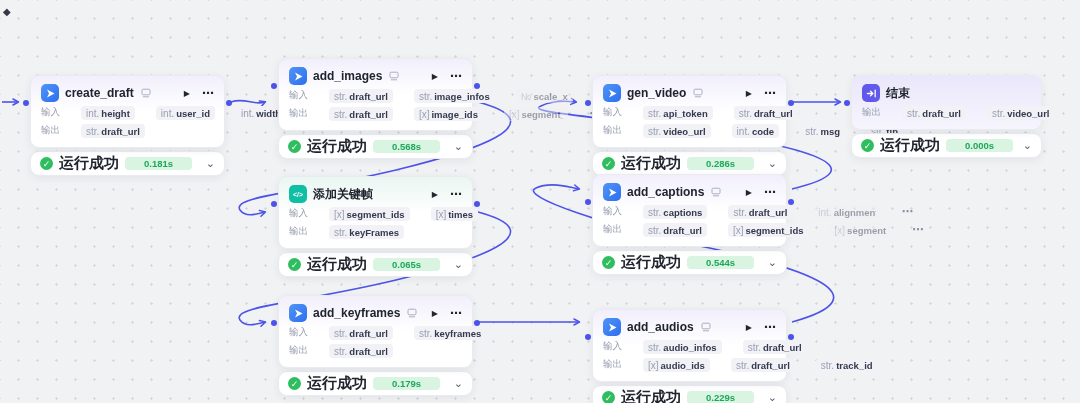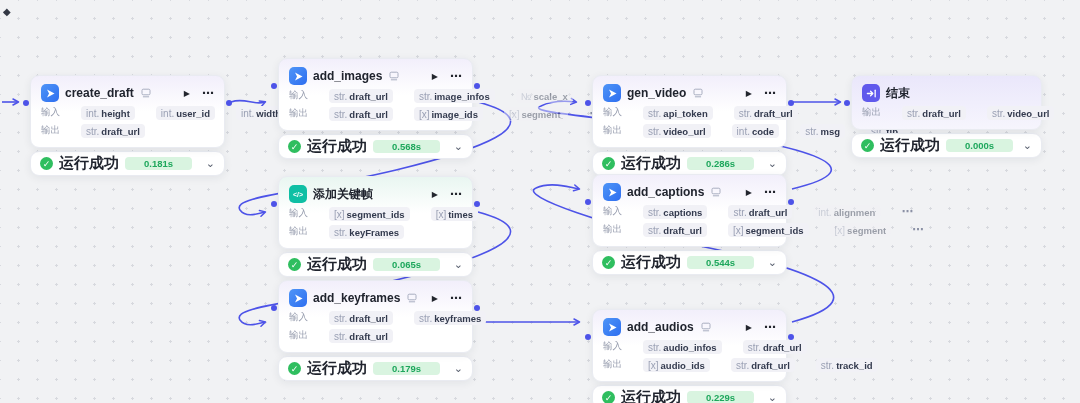--- a/index.html
+++ b/index.html
@@ -396,21 +396,21 @@
             </div>
           </div>
     </div>
     <div class="card status">
       <span class="check">✓</span>
       <span class="stext">运行成功</span>
       <span class="stime">0.544s</span>
       <span class="chev">⌄</span>
     </div>
   </div>
-      <div class="node" style="left: 278px; top: 280px; width: 195px;">
+      <div class="node" style="left: 278px; top: 295px; width: 195px;">
     <div class="card main plugin">
       <span class="port l"></span>
       <span class="port r"></span>
       <div class="hdr">
         <span class="nicon plugin">
               <svg width="11" height="11" viewBox="0 0 12 12">
                 <path d="M2.2 1.6 L10.4 6 L2.2 10.4 L4.4 6 Z" fill="#fff"></path>
               </svg>
             </span>
         <span class="title">add_keyframes</span>

